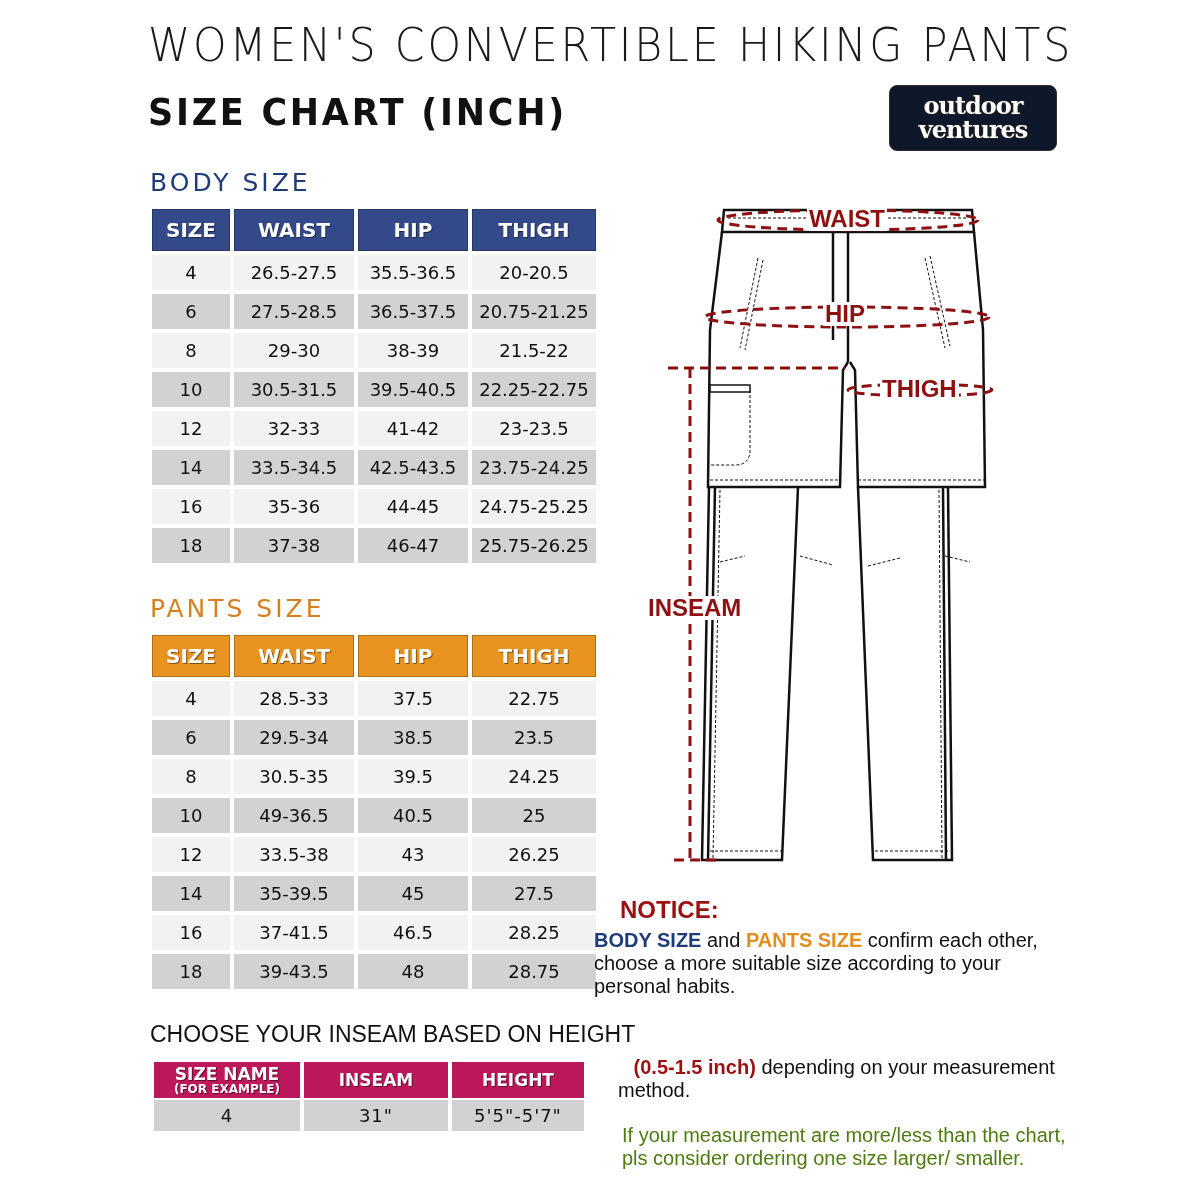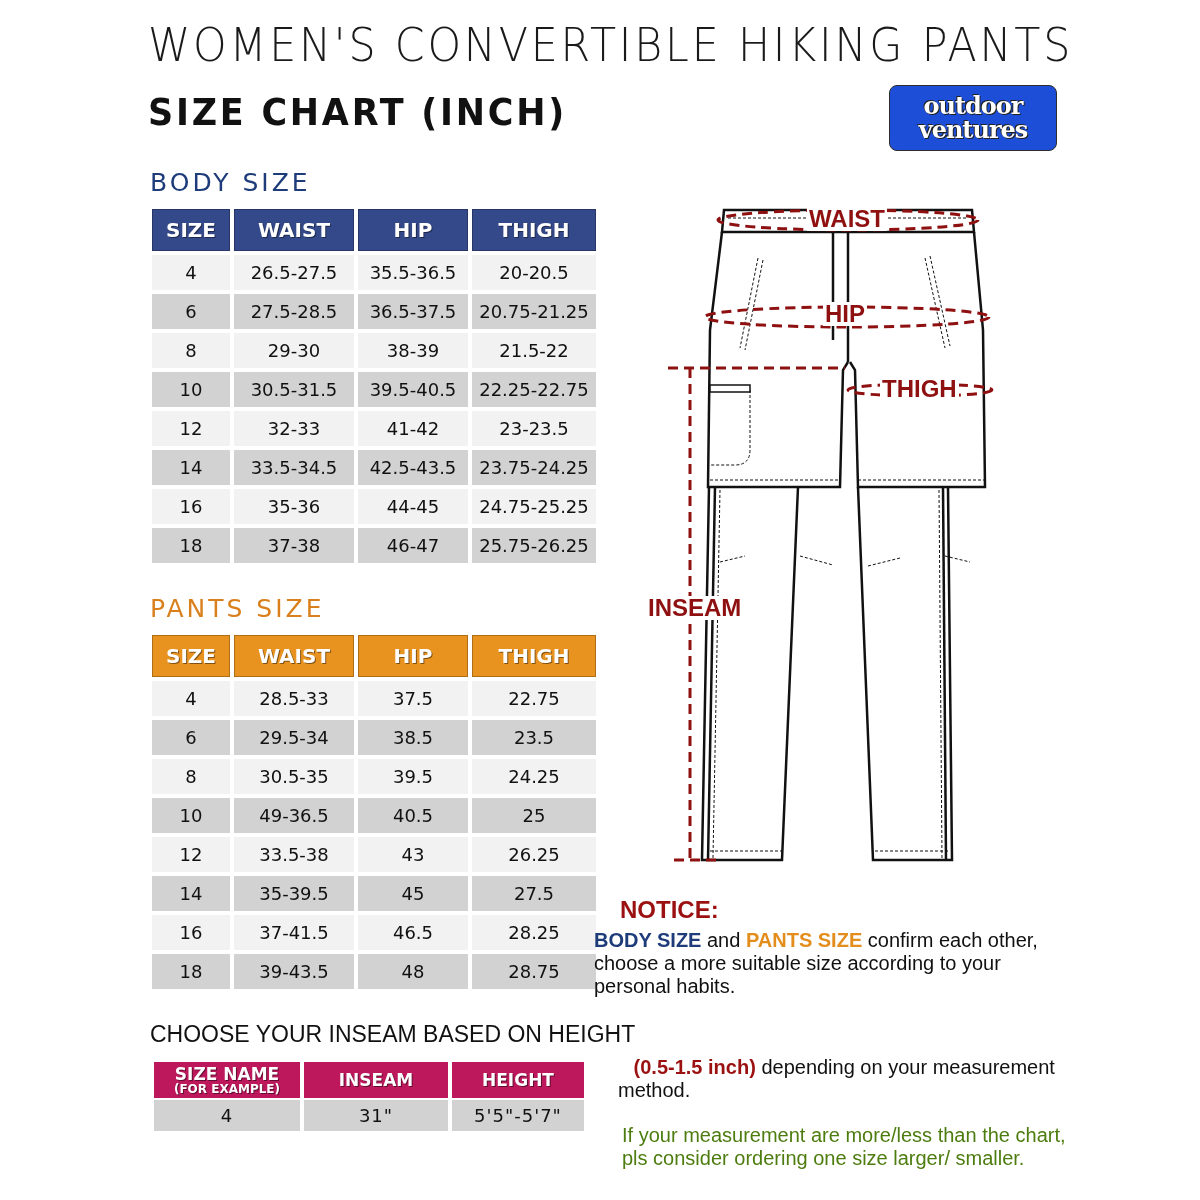--- a/index.html
+++ b/index.html
@@ -2,21 +2,21 @@
 <html><head>
 <meta charset="utf-8">
 <style>
   html, body { margin:0; padding:0; background:#ffffff; }
   body { width:1200px; height:1200px; position:relative; overflow:hidden; font-family:"Liberation Sans", sans-serif; color:#111; }
   .abs { position:absolute; }
 
   .title { left:148px; top:18px; font-family:"DejaVu Sans", sans-serif; font-weight:200; font-size:46px; letter-spacing:3px; color:#1a1a1a; white-space:nowrap; transform:scaleX(0.93); transform-origin:left top; }
   .subtitle { left:148px; top:90px; font-family:"DejaVu Sans", sans-serif; font-weight:bold; font-size:38px; letter-spacing:3px; color:#111; white-space:nowrap; transform:scaleX(0.92); transform-origin:left top; }
 
-  .logo { left:889px; top:85px; width:166px; height:64px; background:#1d4ed8; border-radius:8px; border:1px solid #2e2e2e; display:flex; flex-direction:column; align-items:center; justify-content:center; }
+  .logo { left:889px; top:85px; width:166px; height:64px; background:#0f172a; border-radius:8px; border:1px solid #2e2e2e; display:flex; flex-direction:column; align-items:center; justify-content:center; }
   .logo span { display:block; font-family:"DejaVu Serif", serif; font-weight:bold; color:#ffffff; font-size:24px; line-height:24px; letter-spacing:-1px; text-shadow: 1px 1px 0 #222, -1px -1px 0 #222; }
 
   .section-label { font-family:"DejaVu Sans", sans-serif; font-size:25px; letter-spacing:3px; white-space:nowrap; }
   .body-label { left:150px; top:168px; color:#1f3c7a; }
   .pants-label { left:150px; top:594px; color:#d9801d; }
 
   table.sz { position:absolute; border-collapse:separate; border-spacing:4px 4px; }
   table.sz th { color:#fff; font-family:"DejaVu Sans", sans-serif; font-weight:bold; font-size:20px; height:40px; padding:0; text-align:center; text-shadow:1px 1px 0 rgba(0,0,0,0.45); border:1px solid rgba(0,0,0,0.25); }
   table.sz td { font-family:"DejaVu Sans", sans-serif; font-size:18px; height:35px; padding:0; text-align:center; color:#111; }
   table.sz tr.odd td { background:#f2f2f2; }

